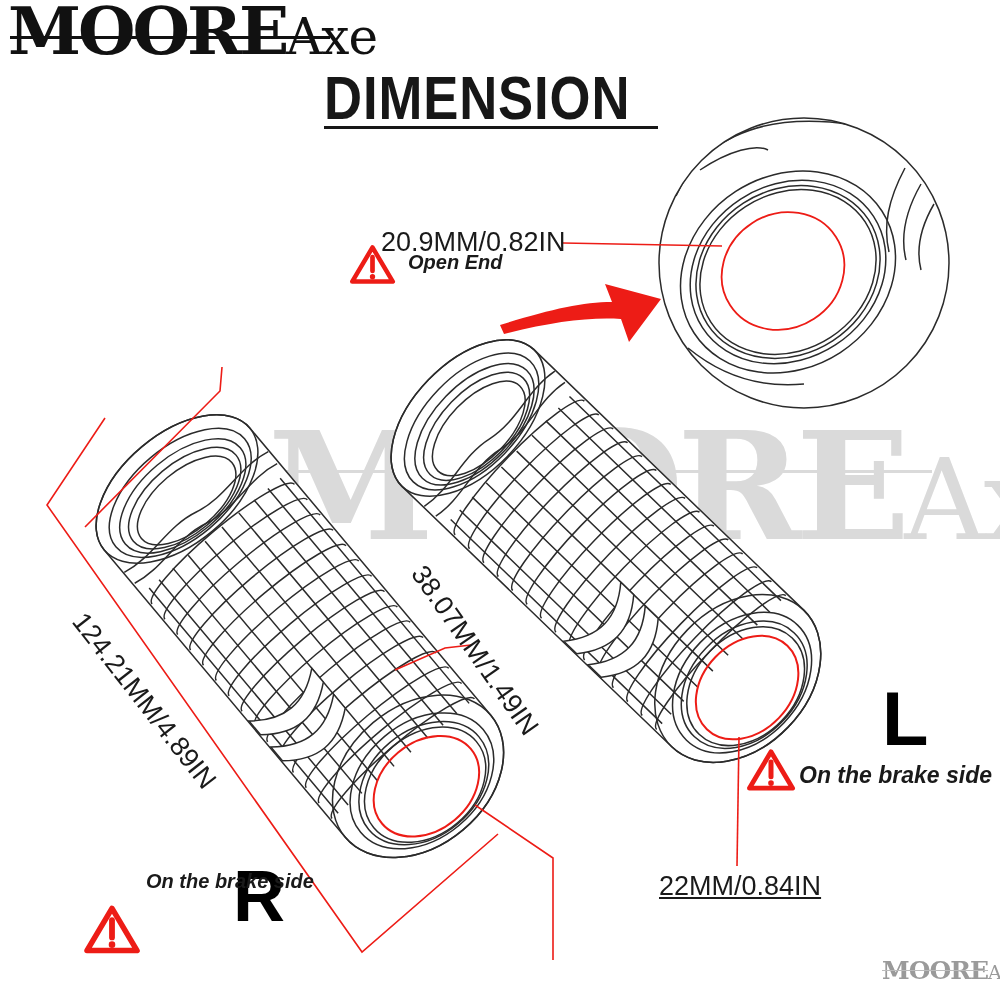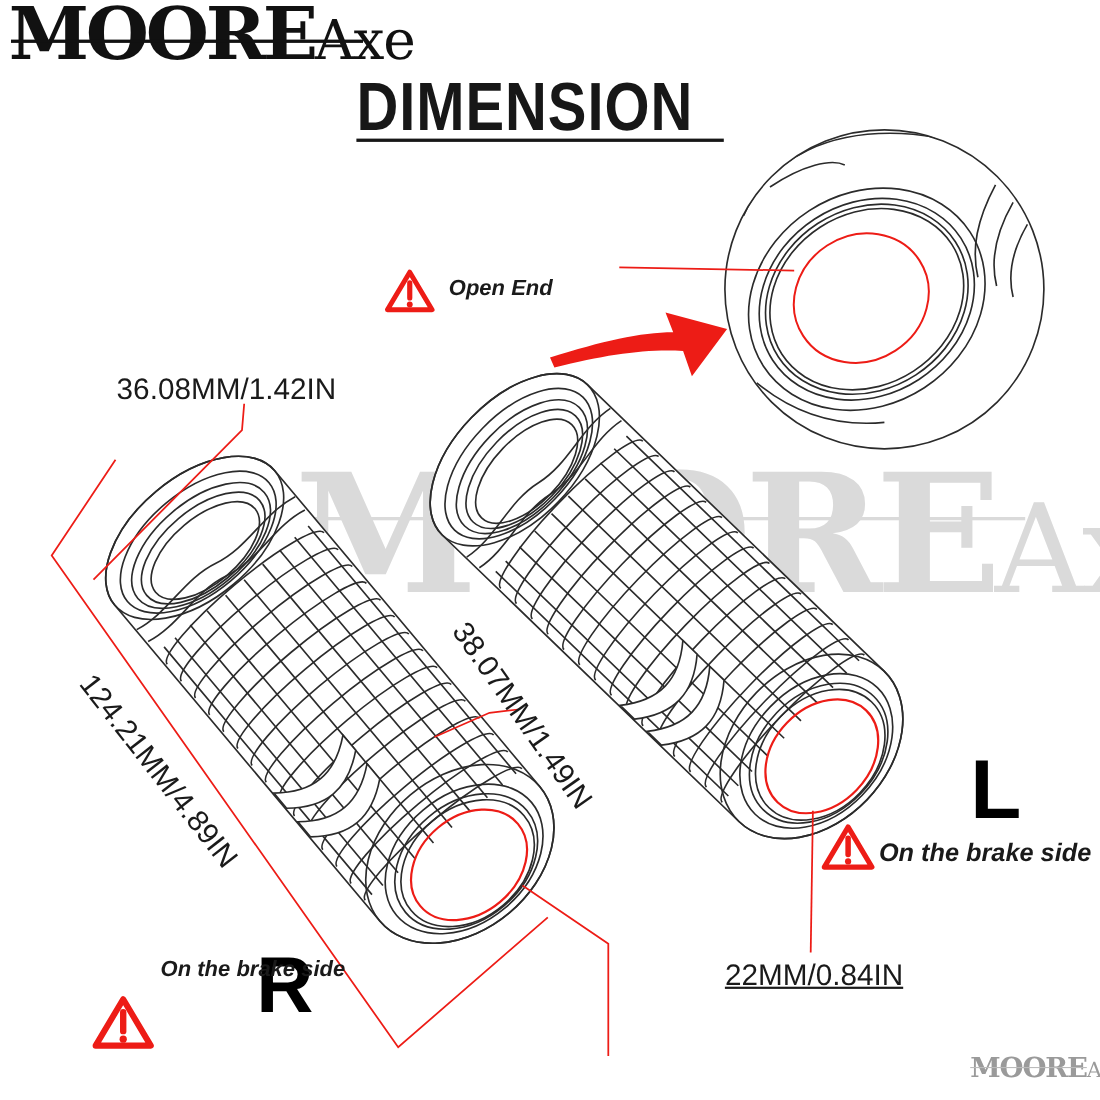--- a/index.html
+++ b/index.html
@@ -128,22 +128,22 @@
   <svg class="warn" style="left:349px;top:243px;" width="47" height="43">
       <use href="#warn"></use>
     </svg>
   <svg class="warn" style="left:83px;top:903px;" width="58" height="53">
       <use href="#warn"></use>
     </svg>
   <svg class="warn" style="left:746px;top:747px;" width="50" height="46">
       <use href="#warn"></use>
     </svg>
 
+  <div class="lbl" style="left:381px;top:227px;">20.9MM/0.82IN</div>
   <div class="lbl cap" style="left:408px;top:251px;font-size:20px;">Open End</div>
-  <div class="lbl" style="left:106px;top:339px;">36.08MM/1.42IN</div>
   <div class="lbl rot" style="left:90px;top:607px;transform:rotate(52deg);">124.21MM/4.89IN</div>
   <div class="lbl rot" style="left:430px;top:560px;transform:rotate(55deg);">38.07MM/1.49IN</div>
   <div class="lbl" style="left:659px;top:871px;text-decoration:underline;">22MM/0.84IN</div>
 
   <div class="lbl big-letter" style="left:233px;top:855px;font-size:72px;">R</div>
   <div class="lbl big-letter" style="left:882px;top:675px;font-size:76px;">L</div>
   <div class="lbl cap" style="left:146px;top:870px;font-size:20px;">On the brake side</div>
   <div class="lbl cap" style="left:799px;top:762px;font-size:23px;">On the brake side</div>
 
   <div class="footer-logo">

